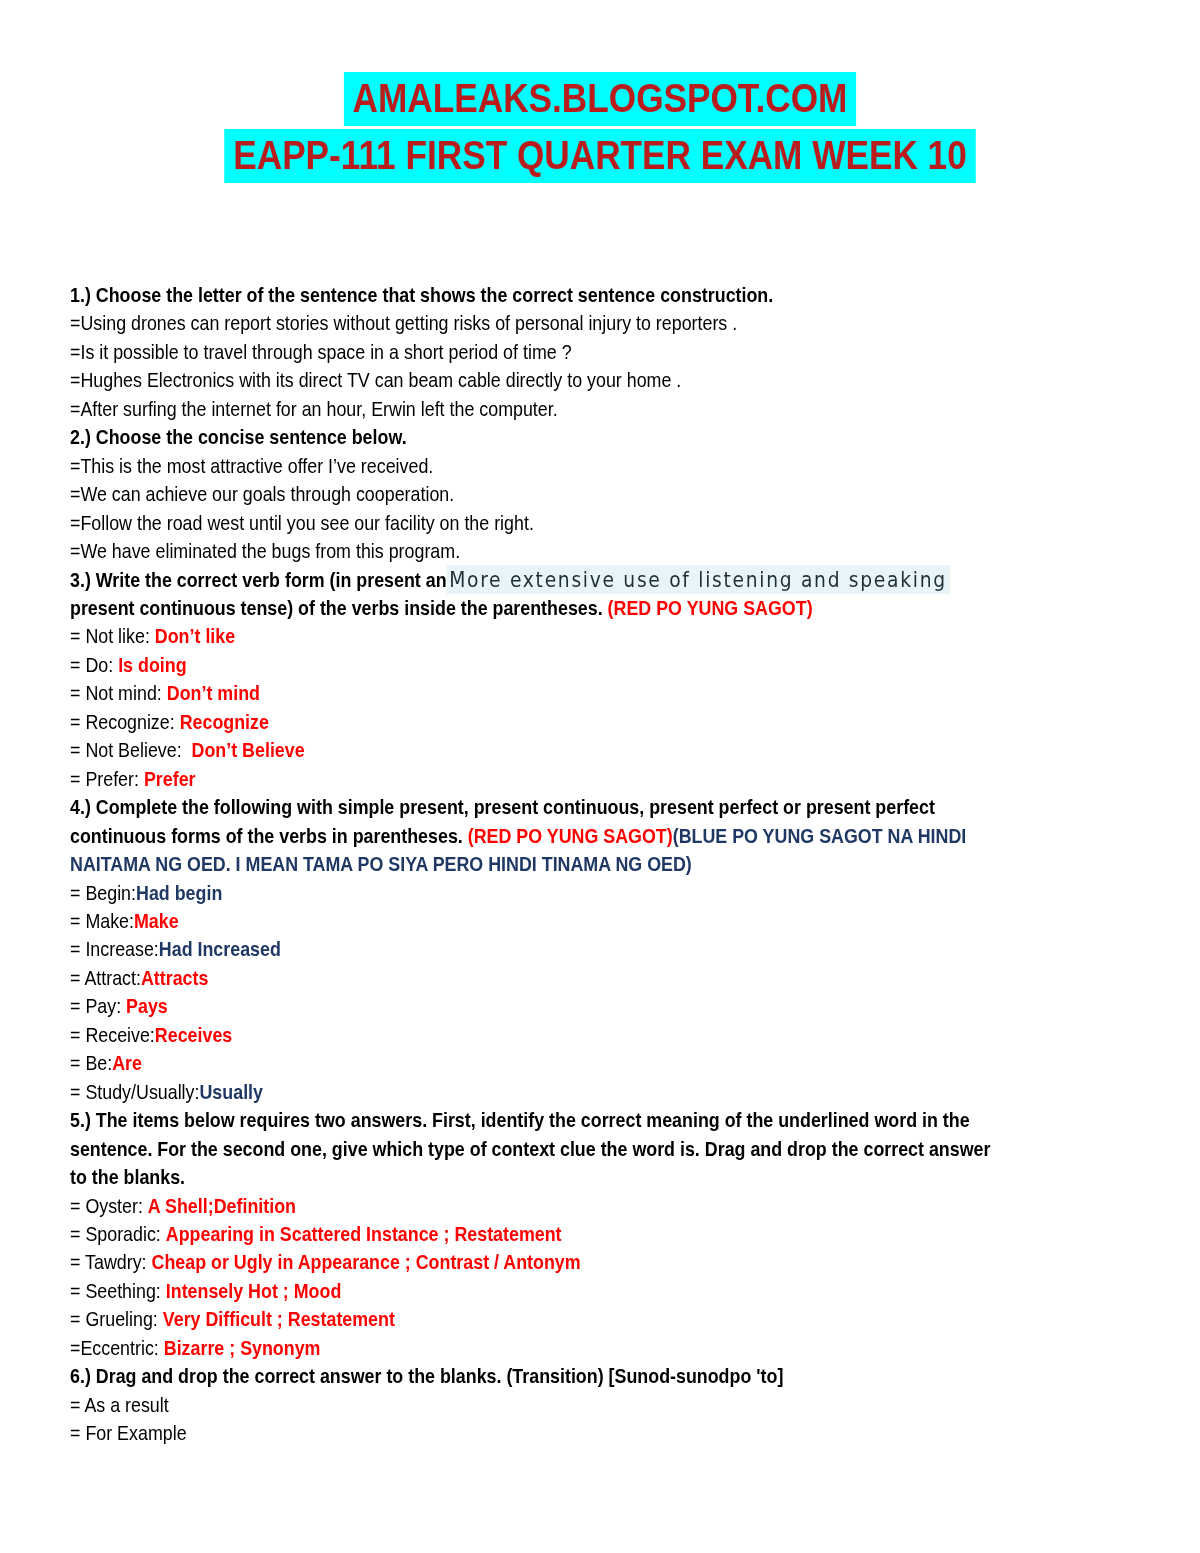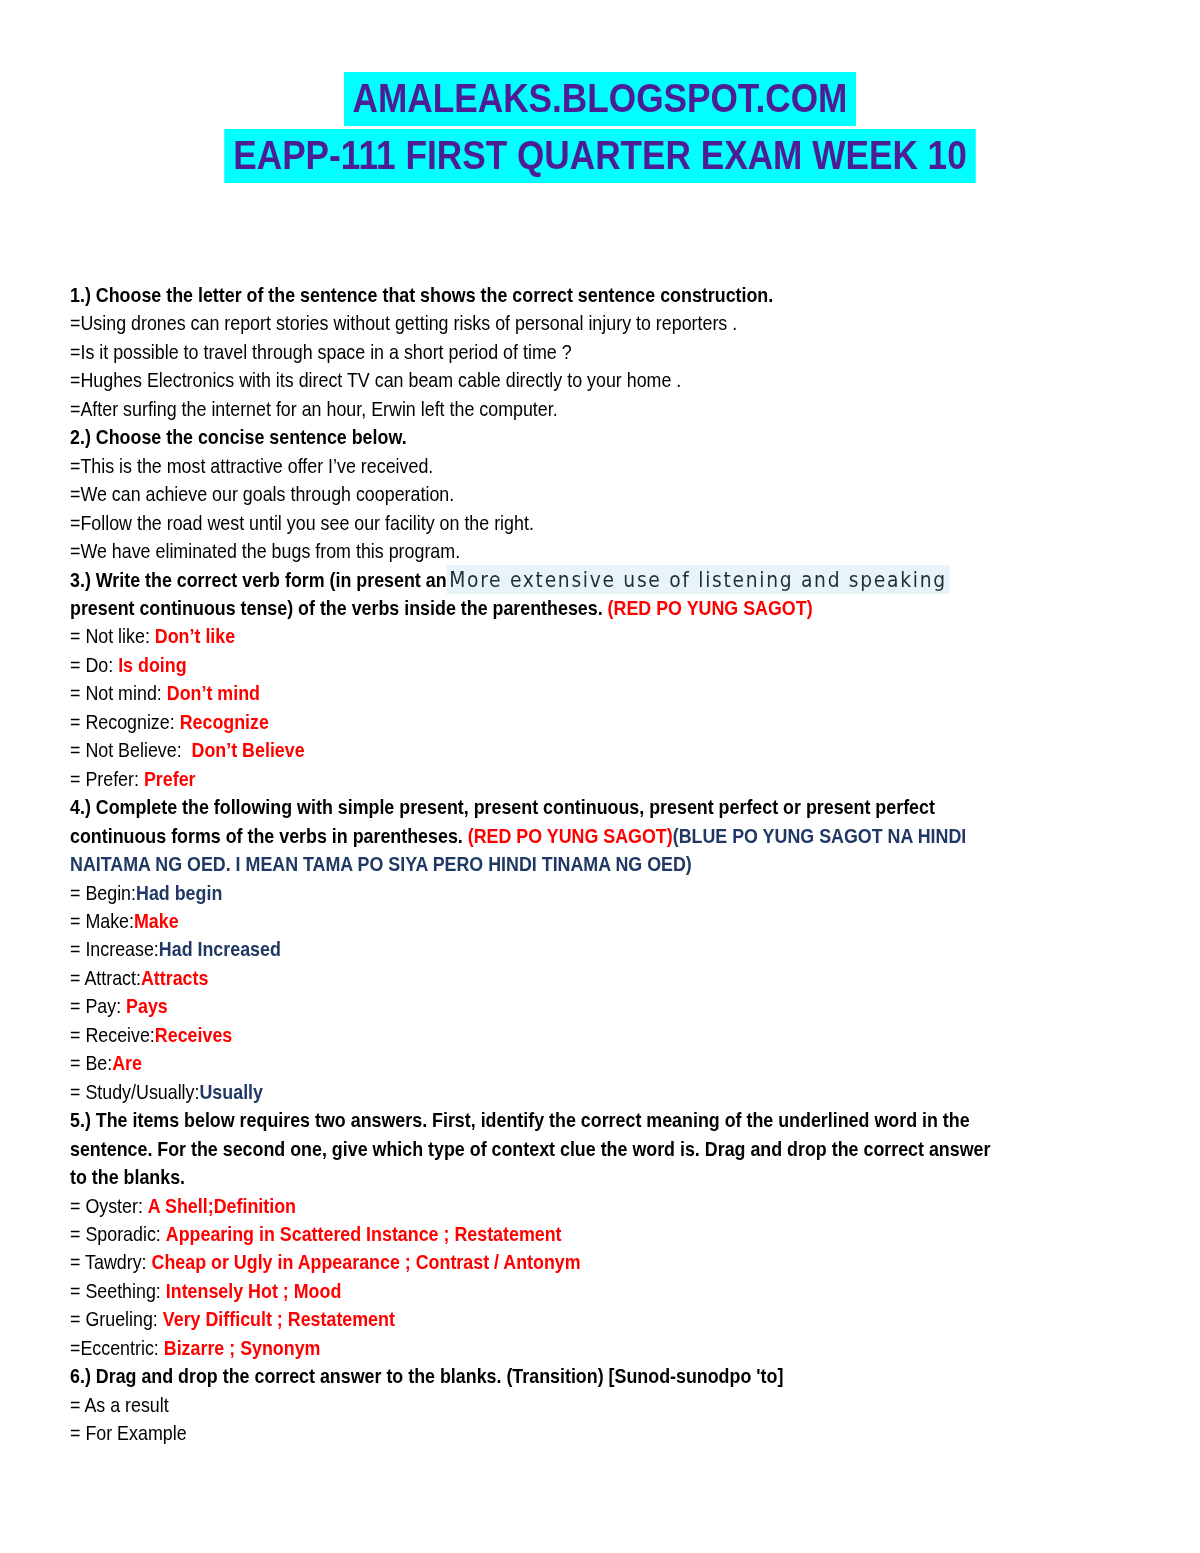--- a/index.html
+++ b/index.html
@@ -21,21 +21,21 @@
     overflow: hidden;
     font-family: "Liberation Sans", sans-serif;
     color: var(--body-text);
   }
   .title-block {
     padding-top: 70px;
     text-align: center;
     font-weight: bold;
     font-size: 40px;
     line-height: 57px;
-    color: #4c1d95;
+    color: #b91c1c;
   }
   .t-line {
     transform: scaleX(0.88);
     transform-origin: 50% 50%;
     white-space: pre;
   }
   .hl {
     background: var(--cyan);
     padding: 4px 10px 6px 10px;
   }

